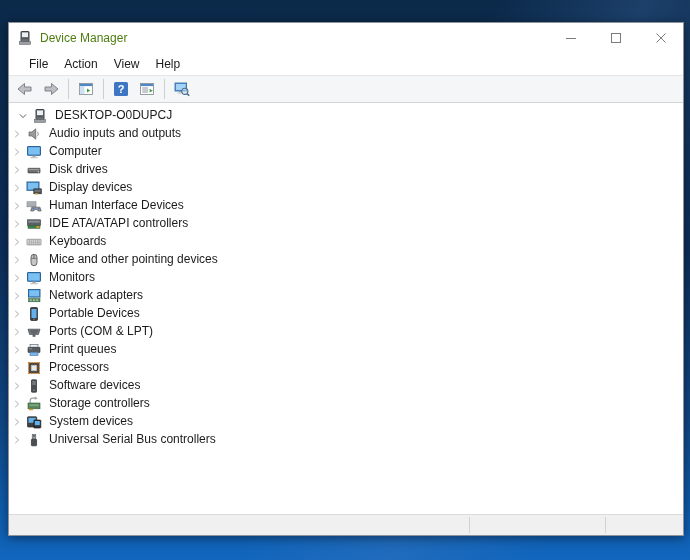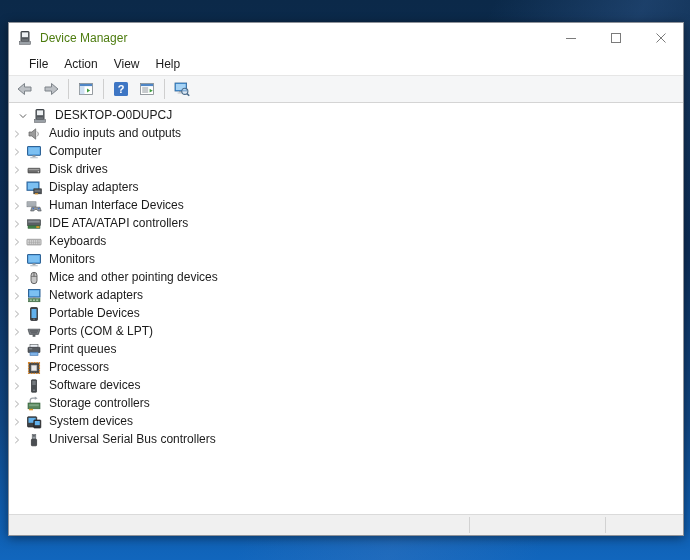--- a/index.html
+++ b/index.html
@@ -245,21 +245,21 @@
           </span>
           <span class="tree-icon">
             <svg viewBox="0 0 16 16">
               <rect x="1" y="2" width="12" height="8.3" fill="#4f9fe3" stroke="#2f6396"></rect>
               <rect x="2" y="3" width="10" height="6.3" fill="#7cc0f2"></rect>
               <rect x="7.8" y="8.8" width="7.6" height="5" fill="#4a4f54" stroke="#2b2e31" stroke-width="0.6"></rect>
               <rect x="8.6" y="9.8" width="5.8" height="2.2" fill="#6a7076"></rect>
               <rect x="8.9" y="13.2" width="3.2" height="1.2" fill="#e0992b"></rect>
             </svg>
           </span>
-          <span class="tree-label">Display adapters</span>
+          <span class="tree-label">Display devices</span>
         </div>
         <div class="tree-row child">
           <span class="chevron">
             <svg viewBox="0 0 16 16">
               <path d="M6 4.5L9.8 8 6 11.5" fill="none" stroke="#a8a8a8" stroke-width="1.1"></path>
             </svg>
           </span>
           <span class="tree-icon">
             <svg viewBox="0 0 16 16">
               <rect x="1" y="3.8" width="9" height="5" fill="#c0c5ca" stroke="#6f757a" stroke-width="0.6"></rect>
@@ -303,42 +303,42 @@
           <span class="tree-label">Keyboards</span>
         </div>
         <div class="tree-row child">
           <span class="chevron">
             <svg viewBox="0 0 16 16">
               <path d="M6 4.5L9.8 8 6 11.5" fill="none" stroke="#a8a8a8" stroke-width="1.1"></path>
             </svg>
           </span>
           <span class="tree-icon">
             <svg viewBox="0 0 16 16">
+              <rect x="5" y="2.3" width="6" height="11.4" rx="3" fill="#c6c6c6" stroke="#4a4a4a" stroke-width="0.8"></rect>
+              <path d="M8 2.8v3.6" stroke="#4a4a4a" stroke-width="0.8"></path>
+              <path d="M5.2 6.4h5.6" stroke="#4a4a4a" stroke-width="0.6"></path>
+            </svg>
+          </span>
+          <span class="tree-label">Mice and other pointing devices</span>
+        </div>
+        <div class="tree-row child">
+          <span class="chevron">
+            <svg viewBox="0 0 16 16">
+              <path d="M6 4.5L9.8 8 6 11.5" fill="none" stroke="#a8a8a8" stroke-width="1.1"></path>
+            </svg>
+          </span>
+          <span class="tree-icon">
+            <svg viewBox="0 0 16 16">
               <rect x="1.5" y="2.5" width="13" height="8.8" rx="0.4" fill="#4f9fe3" stroke="#2f6396"></rect>
               <rect x="2.5" y="3.5" width="11" height="6.8" fill="#7cc0f2"></rect>
               <rect x="6.5" y="11.3" width="3" height="1.6" fill="#8f969c"></rect>
               <rect x="4.3" y="12.9" width="7.4" height="1.4" fill="#c2c9cf"></rect>
             </svg>
           </span>
           <span class="tree-label">Monitors</span>
-        </div>
-        <div class="tree-row child">
-          <span class="chevron">
-            <svg viewBox="0 0 16 16">
-              <path d="M6 4.5L9.8 8 6 11.5" fill="none" stroke="#a8a8a8" stroke-width="1.1"></path>
-            </svg>
-          </span>
-          <span class="tree-icon">
-            <svg viewBox="0 0 16 16">
-              <rect x="5" y="2.3" width="6" height="11.4" rx="3" fill="#c6c6c6" stroke="#4a4a4a" stroke-width="0.8"></rect>
-              <path d="M8 2.8v3.6" stroke="#4a4a4a" stroke-width="0.8"></path>
-              <path d="M5.2 6.4h5.6" stroke="#4a4a4a" stroke-width="0.6"></path>
-            </svg>
-          </span>
-          <span class="tree-label">Mice and other pointing devices</span>
         </div>
         <div class="tree-row child">
           <span class="chevron">
             <svg viewBox="0 0 16 16">
               <path d="M6 4.5L9.8 8 6 11.5" fill="none" stroke="#a8a8a8" stroke-width="1.1"></path>
             </svg>
           </span>
           <span class="tree-icon">
             <svg viewBox="0 0 16 16">
               <rect x="2.5" y="1.5" width="11.5" height="7.6" fill="#4f9fe3" stroke="#2f6396"></rect>

